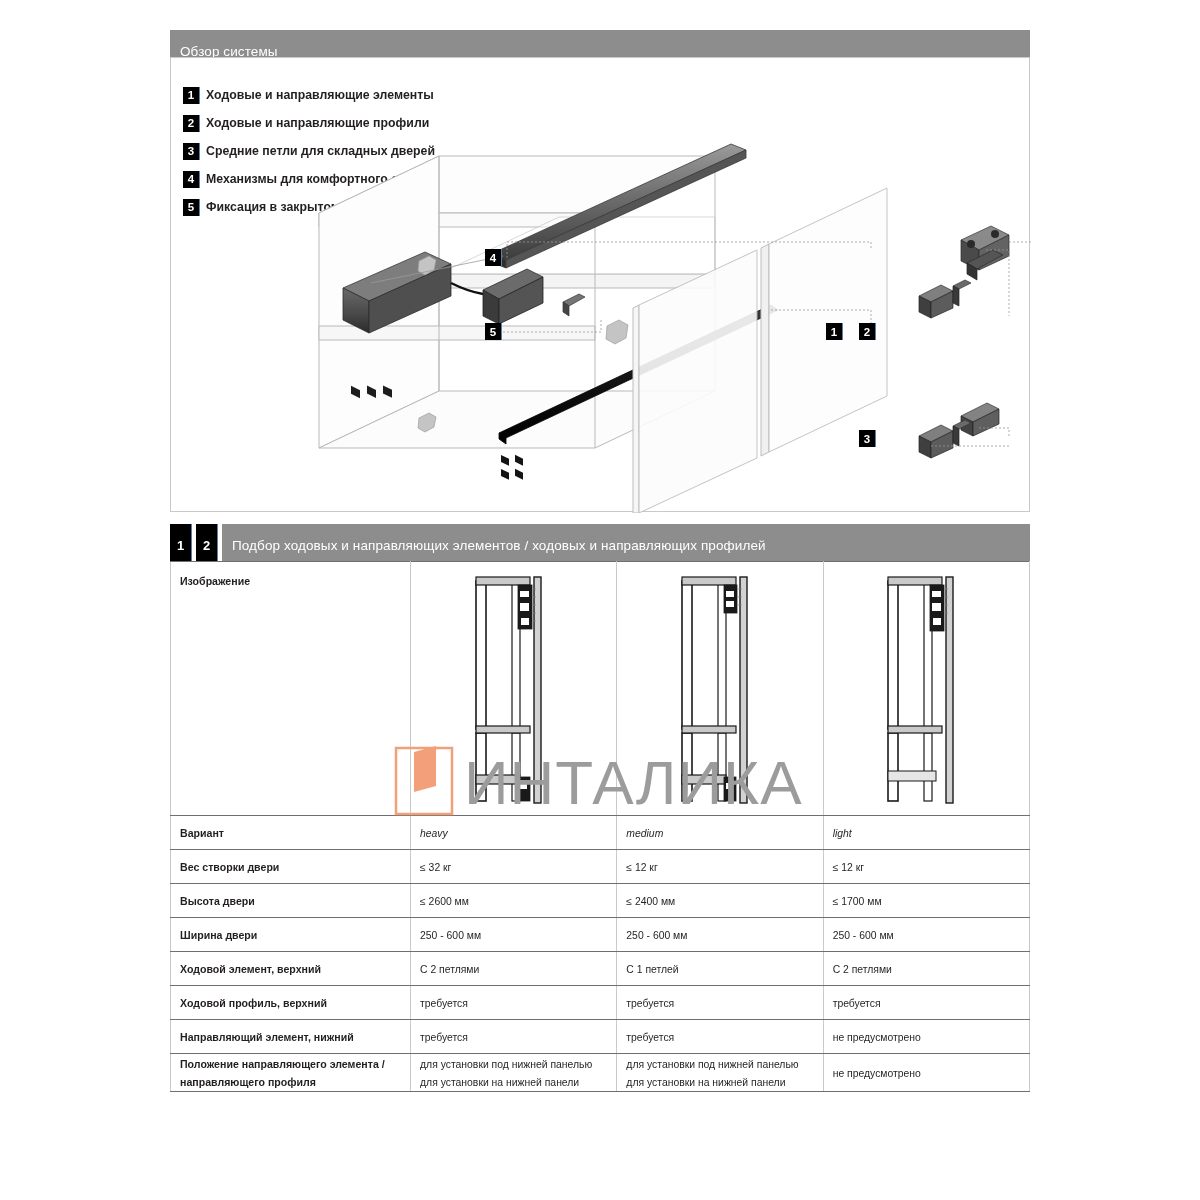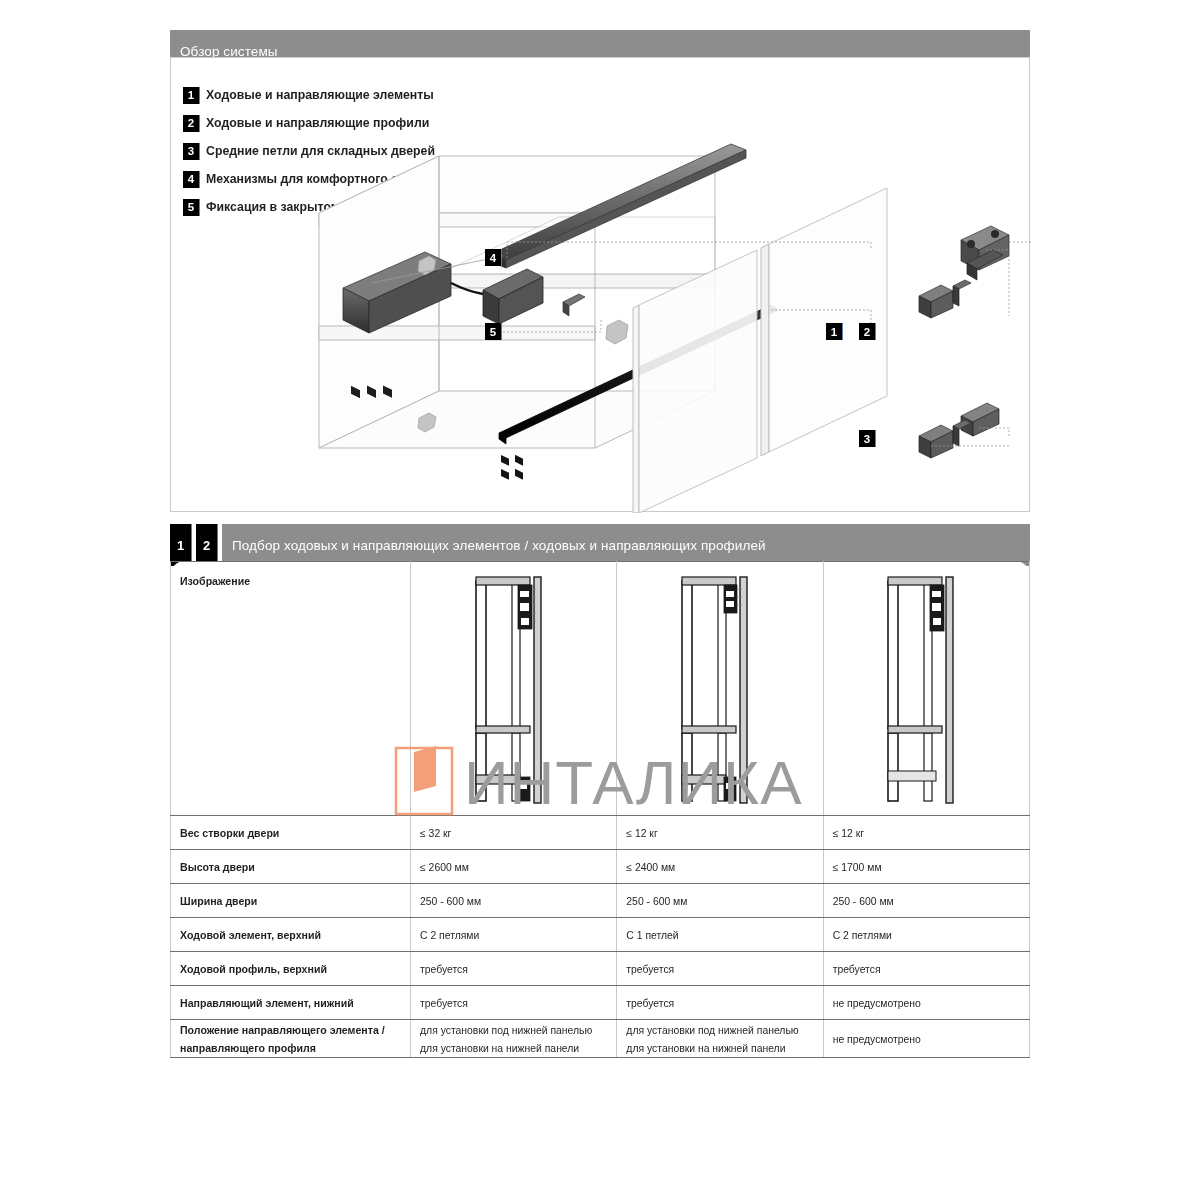--- a/index.html
+++ b/index.html
@@ -124,21 +124,20 @@
 
   
   .spec-table {
     position: absolute;
     left: 170px;
     top: 561px;
     width: 860px;
     border-collapse: collapse;
     table-layout: fixed;
     background: #ffffff;
-    border-radius: 15px;
   }
   .spec-table td {
     border: 1px solid #c9c9c9;
     border-top-color: #6f6f6f;
     border-bottom-color: #6f6f6f;
     vertical-align: middle;
     padding: 0 9px;
     box-sizing: border-box;
   }
   .spec-table tr.img-row td { vertical-align: top; padding-top: 9px; }
@@ -446,20 +445,26 @@
                   <line x1="78" y1="26" x2="82" y2="26"></line>
                 <line x1="78" y1="34" x2="82" y2="34"></line>
                   <line x1="78" y1="42" x2="82" y2="42"></line>
               </g>
             </g>
           </svg>
         </td>
       </tr>
 
       <tr style="height:34px;">
+        <td><span class="lbl">Вариант</span></td>
+        <td><span class="val italic">heavy</span></td>
+        <td><span class="val italic">medium</span></td>
+        <td><span class="val italic">light</span></td>
+      </tr>
+      <tr style="height:34px;">
         <td><span class="lbl">Вес створки двери</span></td>
         <td><span class="val">≤ 32 кг</span></td>
         <td><span class="val">≤ 12 кг</span></td>
         <td><span class="val">≤ 12 кг</span></td>
       </tr>
       <tr style="height:34px;">
         <td><span class="lbl">Высота двери</span></td>
         <td><span class="val">≤ 2600 мм</span></td>
         <td><span class="val">≤ 2400 мм</span></td>
         <td><span class="val">≤ 1700 мм</span></td>

